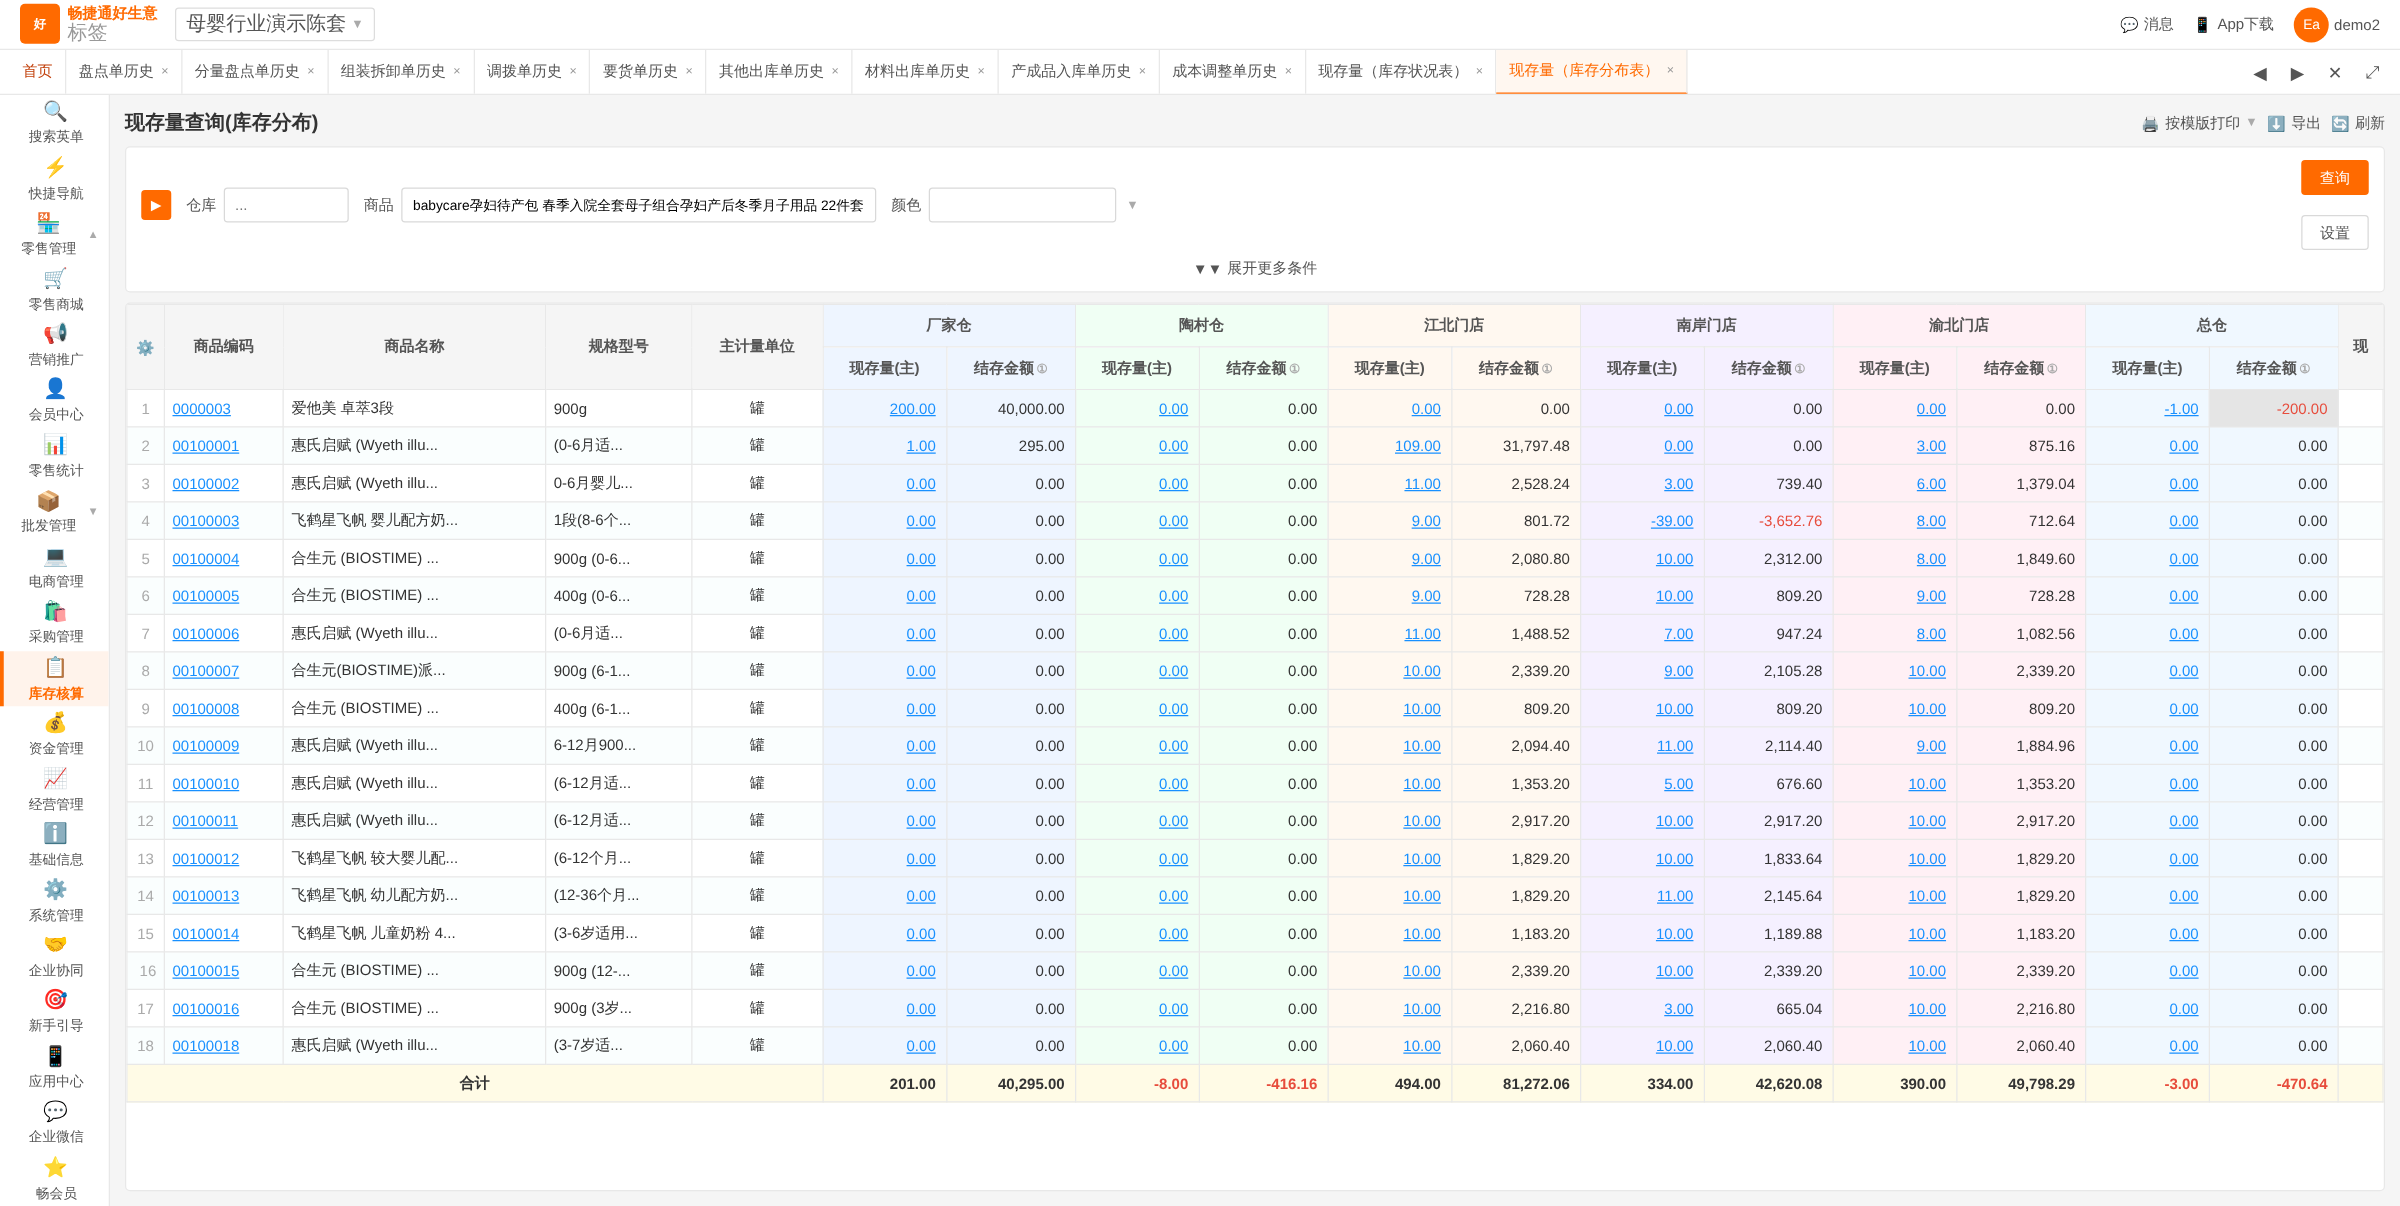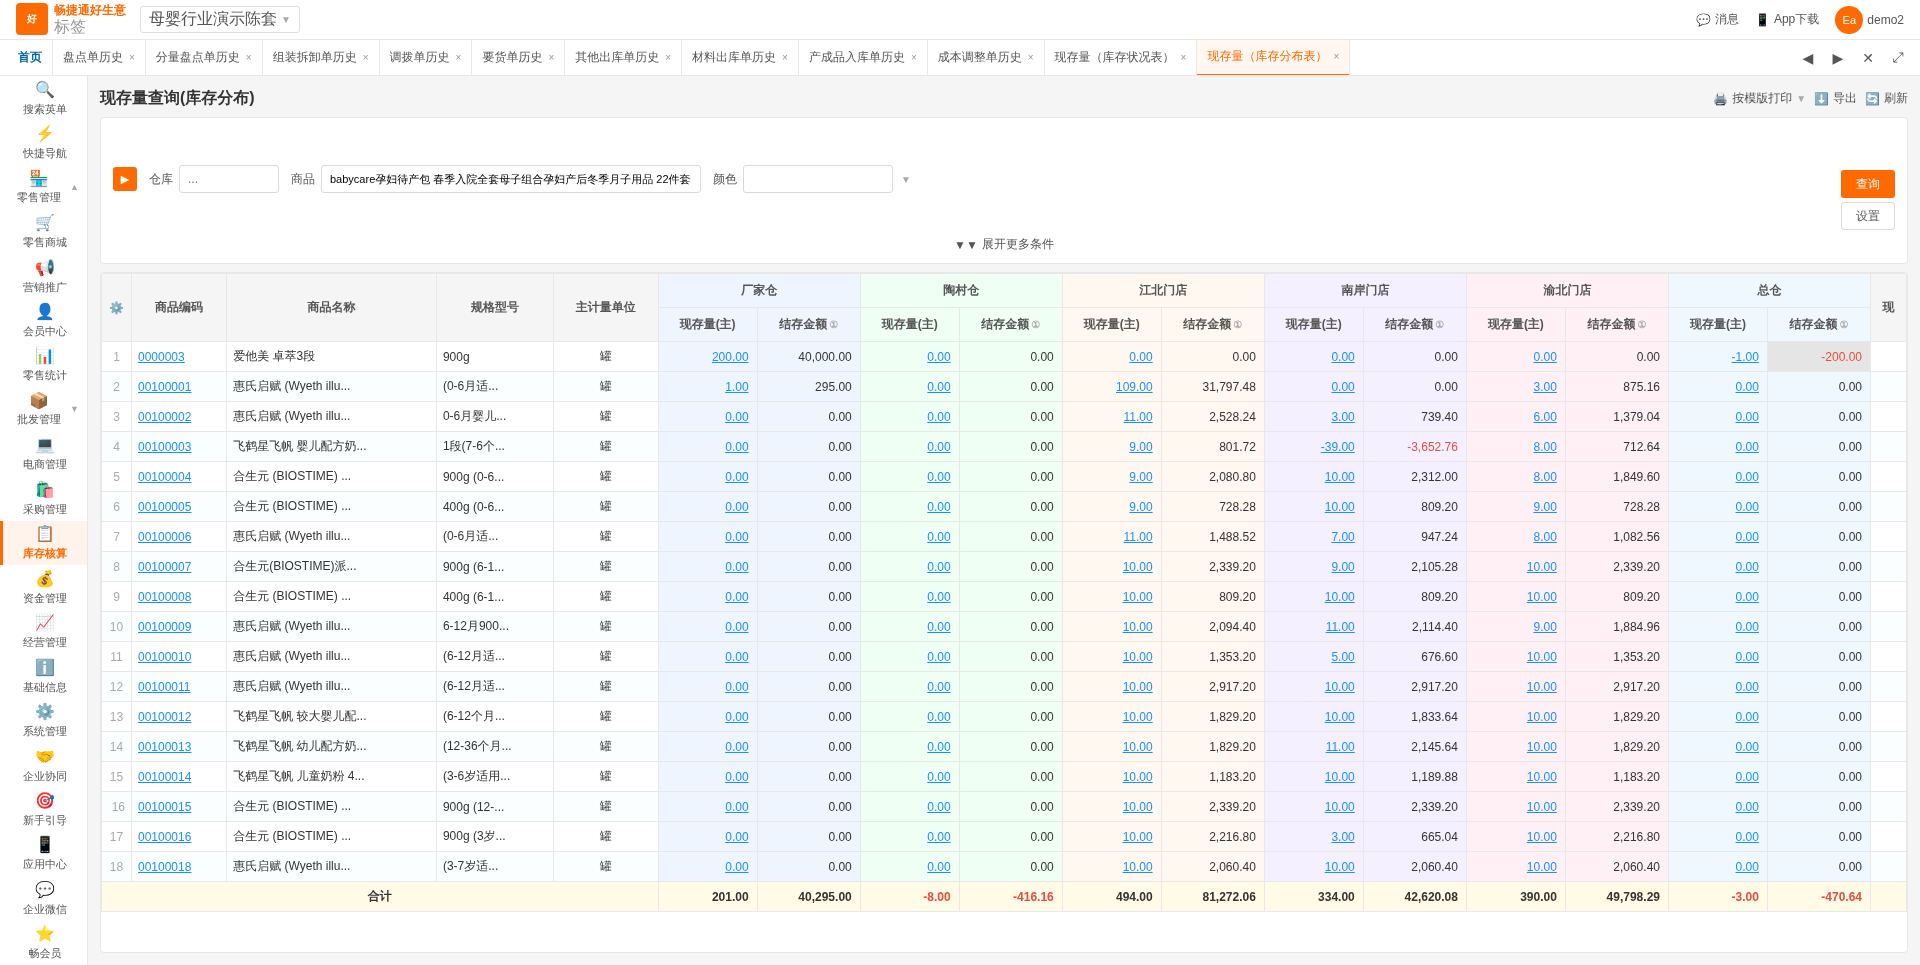--- a/index.html
+++ b/index.html
@@ -23,21 +23,21 @@
       border-bottom: 1px solid #e8e8e8; height: 36px;
       padding: 0 8px; overflow: hidden; gap: 0;
     }
     .nav-tab {
       display: flex; align-items: center; padding: 0 10px; height: 36px;
       white-space: nowrap; font-size: 12px; color: #555; cursor: pointer;
       border-right: 1px solid #e8e8e8; gap: 4px; position: relative;
     }
     .nav-tab.active { color: #ff6a00; background: #fff7f0; border-bottom: 2px solid #ff6a00; }
     .nav-tab .close-btn { color: #999; font-size: 10px; margin-left: 2px; }
-    .nav-tab.home { color: #0369a1; font-weight: bold; }
+    .nav-tab.home { color: #c2410c; font-weight: normal; }
     .nav-arrow { width: 28px; height: 28px; display: flex; align-items: center; justify-content: center; cursor: pointer; color: #555; font-size: 14px; }
     .nav-controls { display: flex; align-items: center; margin-left: auto; gap: 2px; }
 
     
     .layout { display: flex; height: calc(965px - 76px); }
     .sidebar { width: 88px; background: #fff; border-right: 1px solid #e8e8e8; display: flex; flex-direction: column; overflow-y: auto; }
     .sidebar-item { display: flex; flex-direction: column; align-items: center; justify-content: center; height: 50px; cursor: pointer; color: #555; font-size: 11px; gap: 3px; border-left: 3px solid transparent; }
     .sidebar-item.active { background: #fff3eb; color: #ff6a00; border-left: 3px solid #ff6a00; font-weight: bold; }
     .sidebar-icon { font-size: 16px; }
 
@@ -55,21 +55,21 @@
     .search-row { display: flex; align-items: center; gap: 12px; }
     .search-field { display: flex; align-items: center; gap: 6px; }
     .search-label { color: #555; font-size: 12px; white-space: nowrap; }
     .search-input { border: 1px solid #d9d9d9; border-radius: 3px; padding: 4px 8px; font-size: 12px; height: 28px; }
     .search-input.medium { width: 150px; }
     .search-input.small { width: 100px; }
     .orange-expand-btn { background: #ff6a00; color: white; border: none; border-radius: 3px; width: 24px; height: 24px; cursor: pointer; font-size: 14px; font-weight: bold; display: flex; align-items: center; justify-content: center; }
     .expand-conditions { display: flex; align-items: center; justify-content: center; color: #555; font-size: 12px; cursor: pointer; margin-top: 6px; gap: 4px; }
     .query-btn { background: #ff6a00; color: white; border: none; border-radius: 3px; padding: 5px 14px; cursor: pointer; font-size: 12px; height: 28px; }
     .setting-btn { background: #fff; color: #555; border: 1px solid #d9d9d9; border-radius: 3px; padding: 5px 14px; cursor: pointer; font-size: 12px; height: 28px; }
-    .btn-group { display: flex; flex-direction: column; gap: 4px; margin-top: 42px; }
+    .btn-group { display: flex; flex-direction: column; gap: 16px; }
 
     
     .table-container { flex: 1; overflow: auto; background: #fff; border-radius: 4px; border: 1px solid #e8e8e8; }
     table { width: 100%; border-collapse: collapse; font-size: 12px; }
     thead tr { background: #f5f5f5; }
     th { padding: 8px 6px; border: 1px solid #e8e8e8; font-weight: 600; color: #555; white-space: nowrap; text-align: center; position: sticky; top: 0; background: #f5f5f5; z-index: 10; }
     td { padding: 6px 6px; border: 1px solid #e8e8e8; color: #333; white-space: nowrap; text-align: center; }
     tbody tr:nth-child(even) { background: #fafefe; }
     .num-cell { text-align: right; padding-right: 8px; }
     .text-cell { text-align: left; }
@@ -365,21 +365,21 @@
     <td class="num-cell link-like" style="background:#fff0f5">6.00</td>
     <td class="num-cell" style="background:#fff0f5">1,379.04</td>
     <td class="num-cell link-like " style="background:#f0f8ff">0.00</td>
     <td class="num-cell " style="background:#f0f8ff">0.00</td>
     <td></td>
   </tr>
             <tr>
     <td style="text-align:center;color:#aaa">4</td>
     <td class="text-cell link-like">00100003</td>
     <td class="text-cell" style="max-width:160px;overflow:hidden;text-overflow:ellipsis">飞鹤星飞帆 婴儿配方奶...</td>
-    <td class="text-cell">1段(7-6个...</td>
+    <td class="text-cell">1段(8-6个...</td>
     <td style="text-align:center">罐</td>
     <td class="num-cell link-like" style="background:#eef5ff">0.00</td>
     <td class="num-cell" style="background:#eef5ff">0.00</td>
     <td class="num-cell link-like" style="background:#f0fff4">0.00</td>
     <td class="num-cell" style="background:#f0fff4">0.00</td>
     <td class="num-cell link-like" style="background:#fff8f0">9.00</td>
     <td class="num-cell" style="background:#fff8f0">801.72</td>
     <td class="num-cell link-like red" style="background:#f5f0ff">-39.00</td>
     <td class="num-cell red" style="background:#f5f0ff">-3,652.76</td>
     <td class="num-cell link-like" style="background:#fff0f5">8.00</td>

